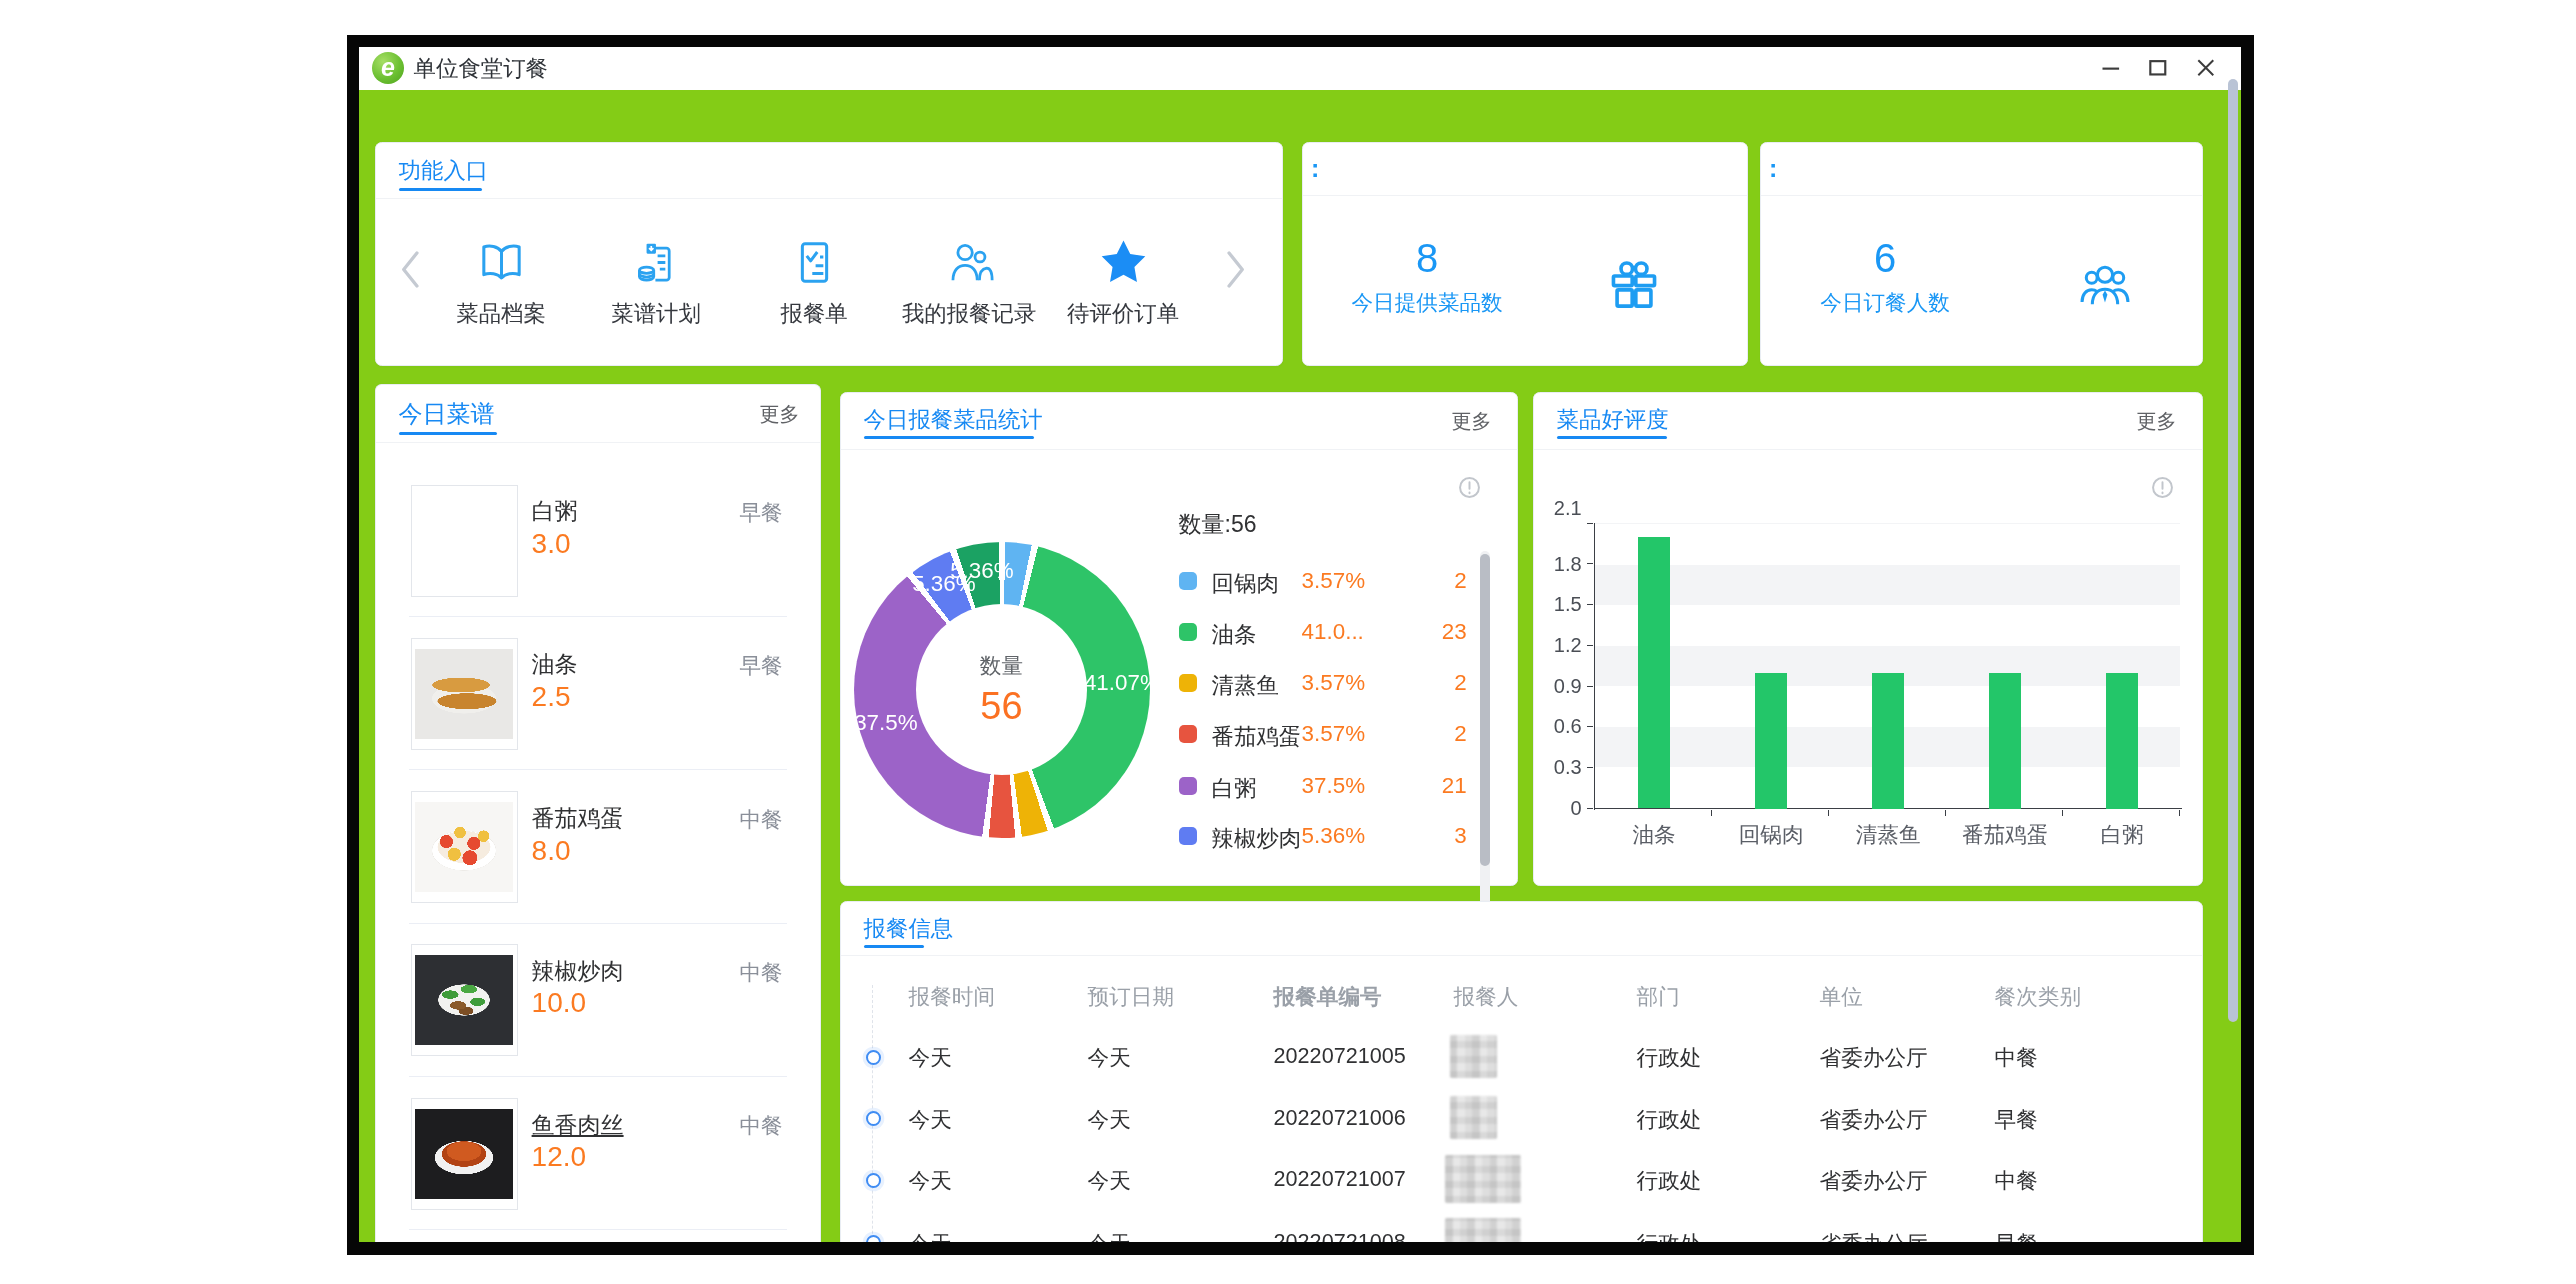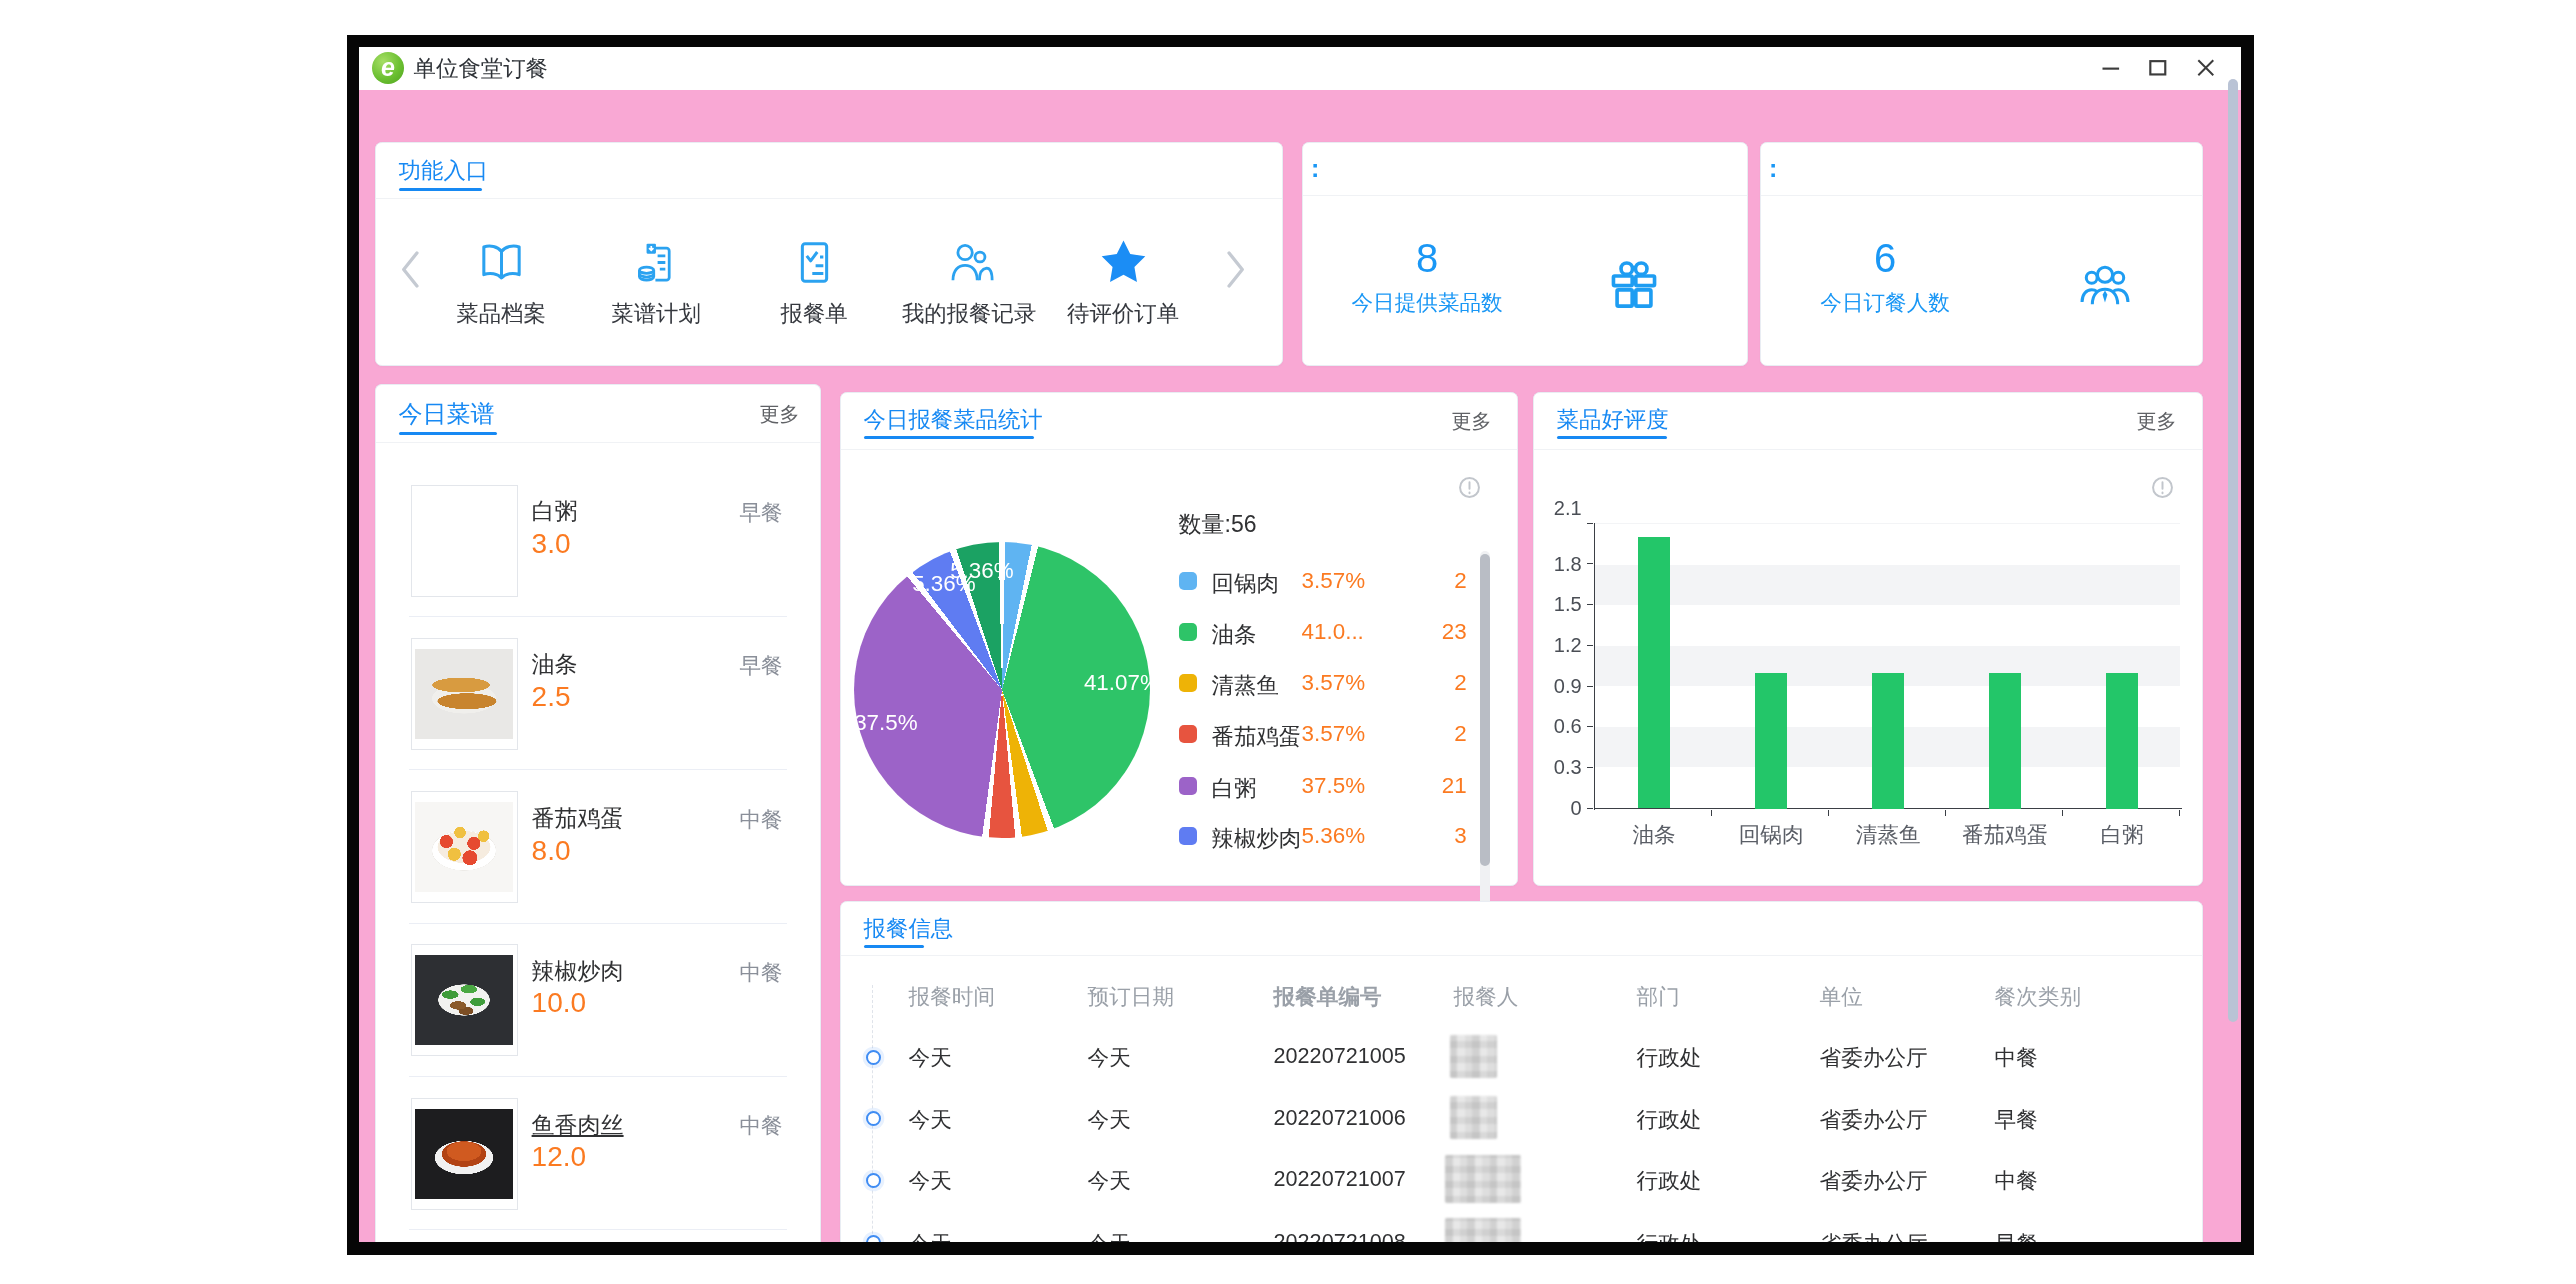--- a/index.html
+++ b/index.html
@@ -11,21 +11,21 @@
   
   #titlebar{position:absolute;left:0;top:0;width:100%;height:43px;background:#fff;z-index:30;}
   #logo{position:absolute;left:13.3px;top:5px;width:32px;height:32px;border-radius:50%;
         background:radial-gradient(circle at 35% 30%, #a6de66 0%, #6cc032 55%, #4ea31d 100%);
         color:#fff;font-size:25px;font-weight:bold;text-align:center;line-height:30px;font-style:italic;}
   #apptitle{position:absolute;left:55px;top:0;height:43px;line-height:43px;font-size:22.4px;color:#2f3338;}
   .winctl{position:absolute;top:0;width:33px;height:43px;cursor:pointer;}
   .winctl svg{position:absolute;left:5.8px;top:10.8px;}
   #ctl-min{right:113px;} #ctl-max{right:66px;} #ctl-close{right:18.3px;}
   
-  #content{position:absolute;left:0;top:43px;width:1882px;height:1152px;background:#f9a8d4;}
+  #content{position:absolute;left:0;top:43px;width:1882px;height:1152px;background:#84cc16;}
   .panel{position:absolute;background:#fff;border:0.8px solid #e9edf3;border-radius:6.6px;box-shadow:0 0.8px 2.5px rgba(30,60,110,0.03);}
   .p-header{position:absolute;left:0;top:0;right:0;border-bottom:0.8px solid #f0f2f5;}
   .tab-title{position:absolute;left:23px;color:#1789f3;white-space:nowrap;}
   .tab-line{position:absolute;left:23px;height:3.3px;background:#1789f3;border-radius:1.7px;}
   .more-btn{position:absolute;color:#606266;font-size:20px;cursor:pointer;white-space:nowrap;}
   .info-ic{position:absolute;width:23px;height:23px;}
   
   .fn-item{position:absolute;top:93px;width:175px;text-align:center;cursor:pointer;}
   .fn-item .ic{display:inline-block;width:53px;height:53px;}
   .fn-label{margin-top:6.6px;font-size:22.4px;color:#36393f;white-space:nowrap;}
@@ -318,20 +318,24 @@
         <span class="more-btn" style="right:25px;top:15px;">更多</span>
       </div>
       <div class="info-ic" style="left:617px;top:83px;">
         <svg width="23" height="23" viewBox="0 0 28 28" fill="none" stroke="#c2c6cc" stroke-width="2.4">
           <circle cx="14" cy="14" r="11.5"></circle>
               <path d="M14 7.5 v8 M14 20 v1" stroke-linecap="round"></path>
         </svg>
       </div>
 
       <div id="donut" style="background: conic-gradient(rgb(255, 255, 255) 0deg, rgb(255, 255, 255) 1.3deg, rgb(95, 180, 242) 1.3deg, rgb(95, 180, 242) 11.5571deg, rgb(255, 255, 255) 11.5571deg, rgb(255, 255, 255) 12.8571deg, rgb(255, 255, 255) 12.8571deg, rgb(255, 255, 255) 14.1571deg, rgb(46, 196, 104) 14.1571deg, rgb(46, 196, 104) 159.414deg, rgb(255, 255, 255) 159.414deg, rgb(255, 255, 255) 160.714deg, rgb(255, 255, 255) 160.714deg, rgb(255, 255, 255) 162.014deg, rgb(238, 179, 6) 162.014deg, rgb(238, 179, 6) 172.271deg, rgb(255, 255, 255) 172.271deg, rgb(255, 255, 255) 173.571deg, rgb(255, 255, 255) 173.571deg, rgb(255, 255, 255) 174.871deg, rgb(231, 84, 63) 174.871deg, rgb(231, 84, 63) 185.129deg, rgb(255, 255, 255) 185.129deg, rgb(255, 255, 255) 186.429deg, rgb(255, 255, 255) 186.429deg, rgb(255, 255, 255) 187.729deg, rgb(156, 99, 200) 187.729deg, rgb(156, 99, 200) 320.129deg, rgb(255, 255, 255) 320.129deg, rgb(255, 255, 255) 321.429deg, rgb(255, 255, 255) 321.429deg, rgb(255, 255, 255) 322.729deg, rgb(95, 124, 242) 322.729deg, rgb(95, 124, 242) 339.414deg, rgb(255, 255, 255) 339.414deg, rgb(255, 255, 255) 340.714deg, rgb(255, 255, 255) 340.714deg, rgb(255, 255, 255) 342.014deg, rgb(27, 162, 99) 342.014deg, rgb(27, 162, 99) 358.7deg, rgb(255, 255, 255) 358.7deg, rgb(255, 255, 255) 360deg);">
+        <div id="donut-hole">
+          <div style="font-size:21.6px;color:#5f6368;">数量</div>
+          <div style="font-size:38px;color:#fb7122;margin-top:5px;">56</div>
+        </div>
       <span class="donut-lbl" style="left: 268px; top: 141px;">41.07%</span>
             <span class="donut-lbl" style="left: 32px; top: 181px;">37.5%</span>
             <span class="donut-lbl" style="left: 90px; top: 42px;">5.36%</span>
             <span class="donut-lbl" style="left: 128px; top: 29px;">5.36%</span>
           </div>
 
       <div style="position:absolute;left:338px;top:116px;font-size:23px;color:#303133;">数量:56</div>
 
       <div class="lg-row" style="top:171px;">
         <div class="lg-sw" style="background:#5fb4f2;"></div>

